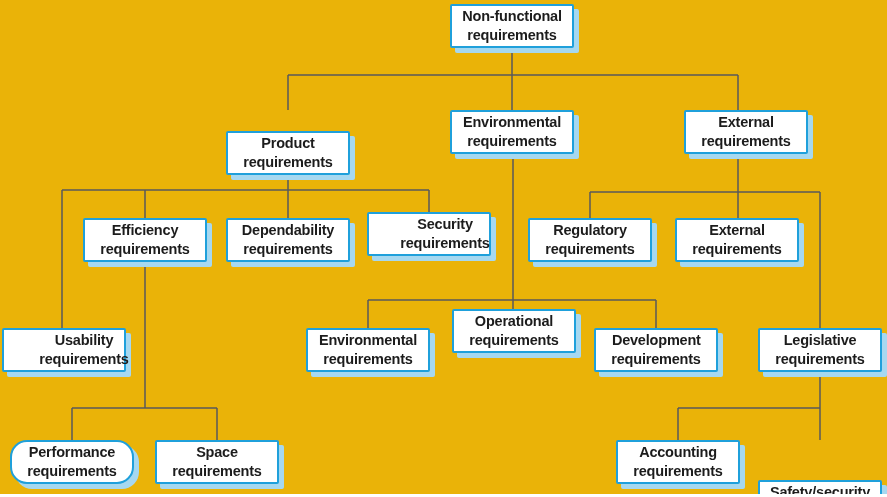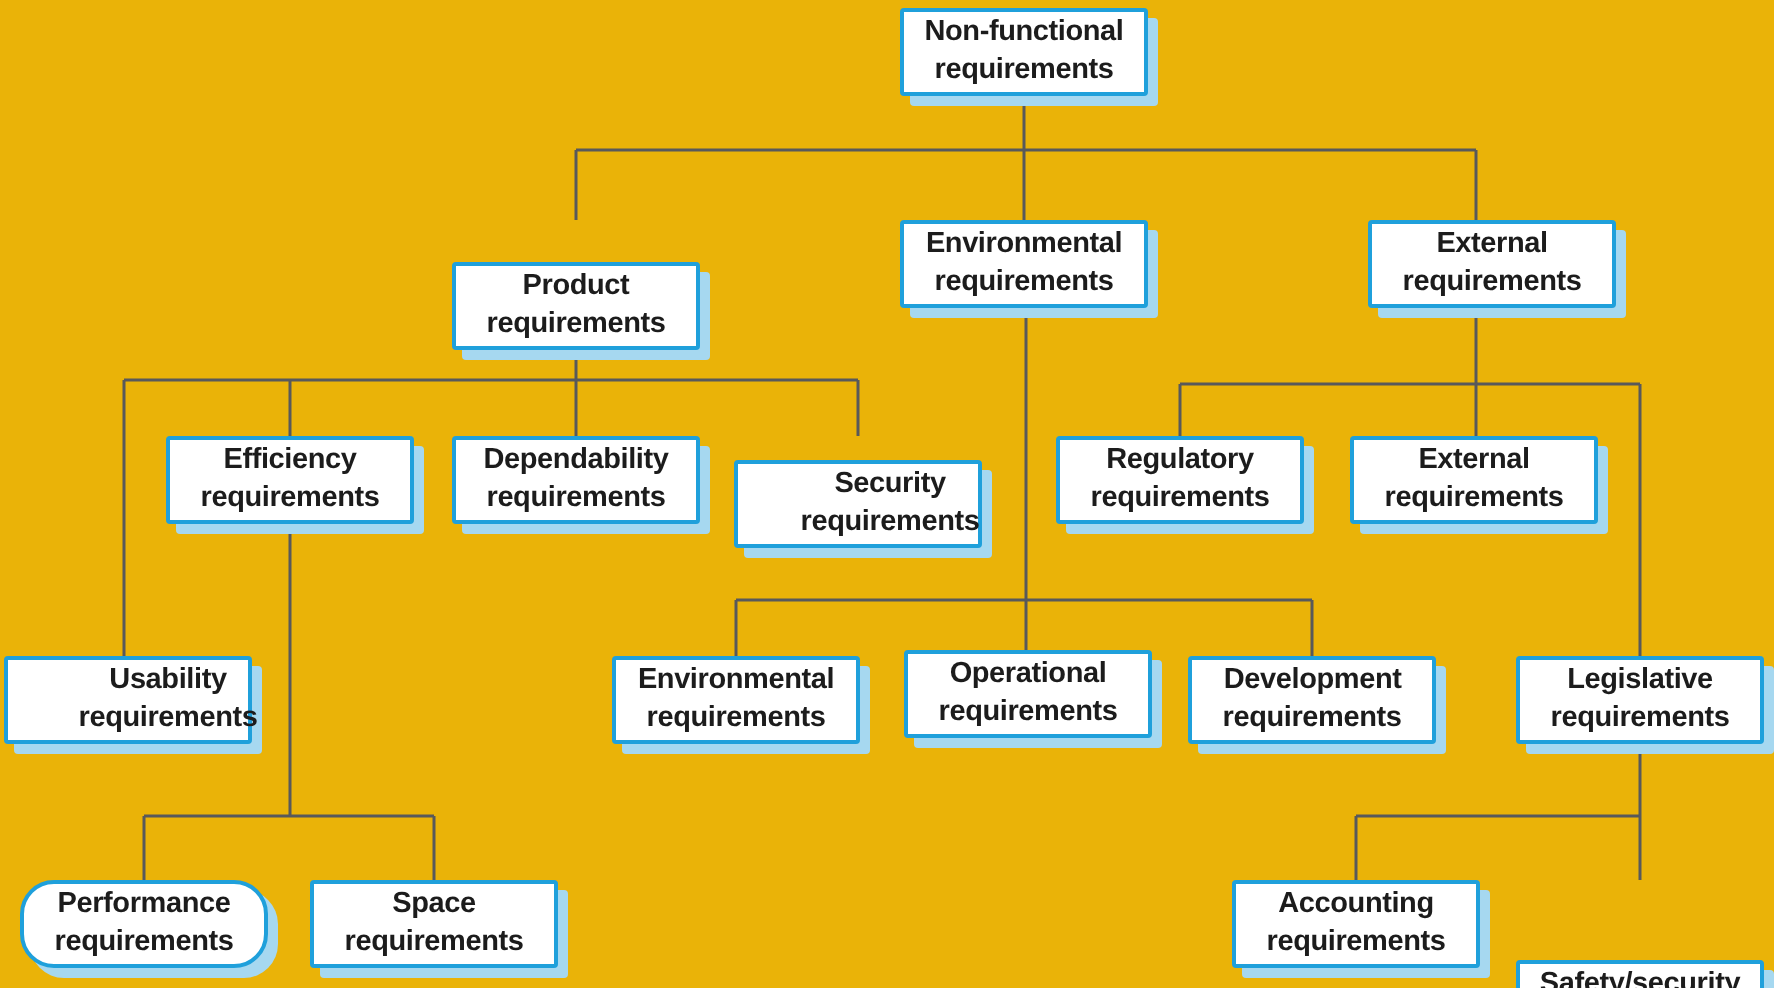--- a/index.html
+++ b/index.html
@@ -45,27 +45,27 @@
   }
   
   .pos-root          { left: 450px; top: 4px; }
   
   .pos-product       { left: 226px; top: 110px; margin-top: 21px; }
   .pos-organizational{ left: 450px; top: 110px; }
   .pos-external      { left: 684px; top: 110px; }
   
   .pos-efficiency    { left: 83px;  top: 218px; }
   .pos-dependability { left: 226px; top: 218px; }
-  .pos-security      { left: 367px; top: 230px; padding-left: 32px; }
+  .pos-security      { left: 367px; top: 212px; padding-left: 32px; }
   .pos-regulatory    { left: 528px; top: 218px; }
   .pos-ethical       { left: 675px; top: 218px; }
   
   .pos-usability     { left: 2px;   top: 328px; padding-left: 40px; }
   .pos-environmental { left: 306px; top: 328px; }
-  .pos-operational   { left: 452px; top: 325px; }
+  .pos-operational   { left: 452px; top: 309px; }
   .pos-development   { left: 594px; top: 328px; text-align: right; }
   .pos-legislative   { left: 758px; top: 328px; }
   
   .pos-performance   { left: 10px;  top: 440px; border-radius: 17px; }
   .pos-space         { left: 155px; top: 440px; }
   .pos-accounting    { left: 616px; top: 440px; }
   .pos-safety        { left: 758px; top: 440px; margin-top: 40px; }
 </style>
 </head>
 <body>

